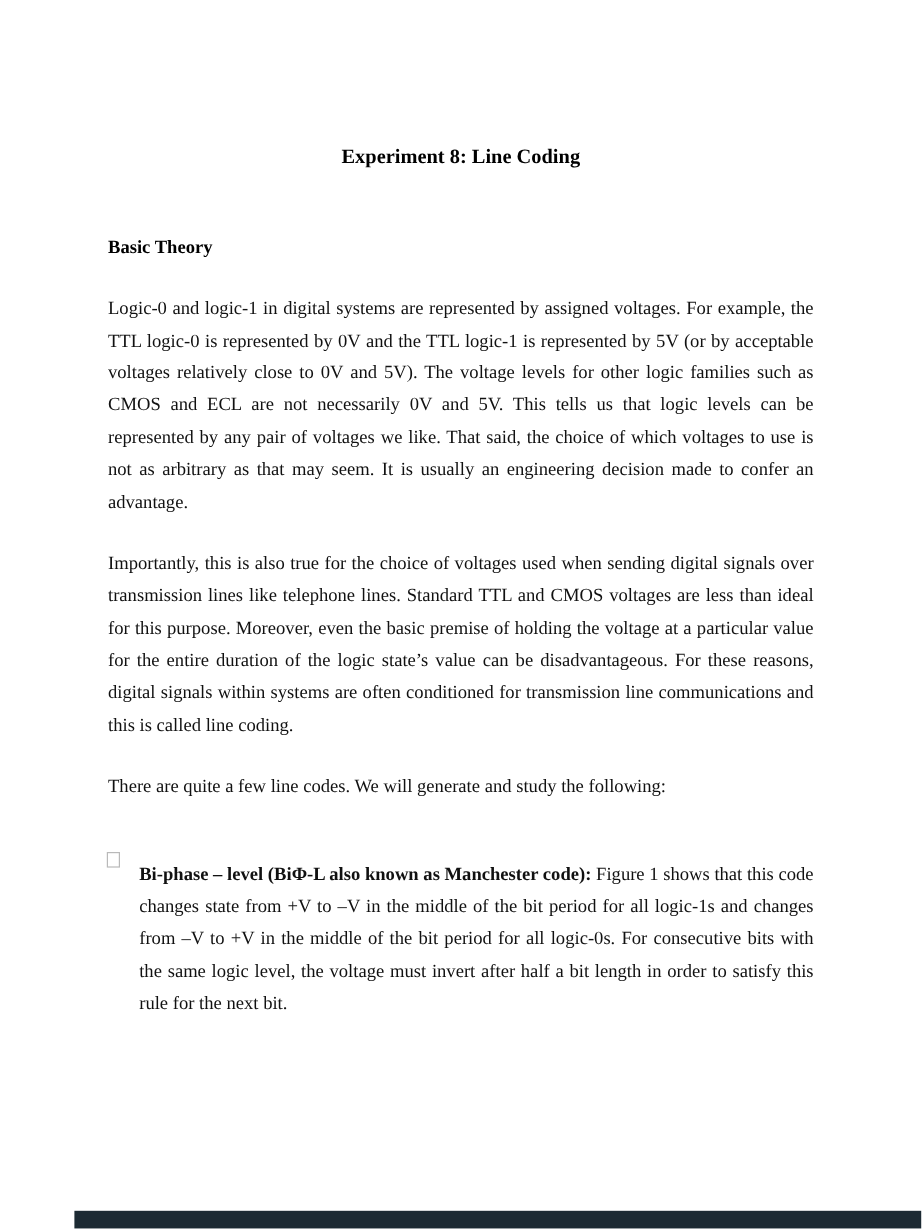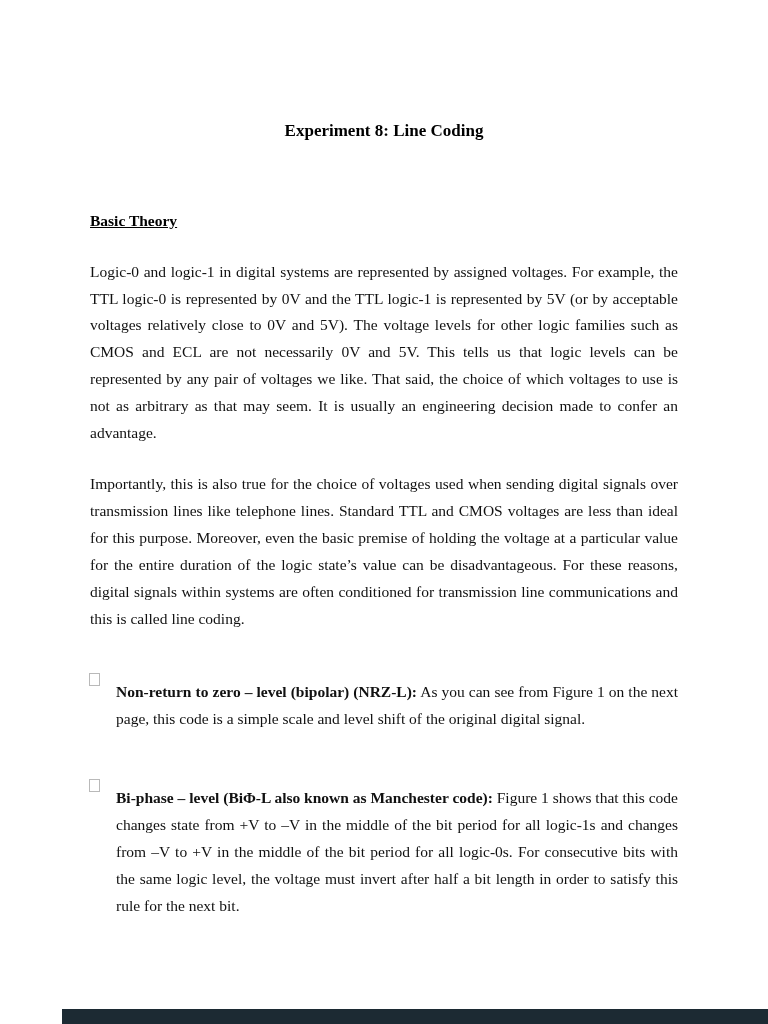--- a/index.html
+++ b/index.html
@@ -35,24 +35,23 @@
 
   p.body-para {
     text-align: justify;
     margin-top: 24px;
   }
 
   .lead-bold { font-weight: bold; }
   .italic { }
 
   .section-heading {
-    margin-top: 62px;
+    margin-top: 48px;
     font-size: 15.5px;
     font-weight: bold;
-    text-decoration: underline;
     color: #000000;
   }
 
   .bullet-list {
     margin-top: 46px;
   }
 
   .bullet-item {
     position: relative;
     padding-left: 26px;
@@ -88,26 +87,24 @@
 
     <h1 class="doc-title">Experiment 8: Line Coding</h1>
 
 
     <h2 class="section-heading">Basic Theory</h2>
 
     <p class="body-para">Logic-0 and logic-1 in digital systems are represented by assigned voltages. For example, the TTL logic-0 is represented by 0V and the TTL logic-1 is represented by 5V (or by acceptable voltages relatively close to 0V and 5V). The voltage levels for other logic families such as CMOS and ECL are not necessarily 0V and 5V. This tells us that logic levels can be represented by any pair of voltages we like. That said, the choice of which voltages to use is not as arbitrary as that may seem. It is usually an engineering decision made to confer an advantage.</p>
 
     <p class="body-para"><span>Importantly, this is also true for the choice of voltages used when sending digital signals over transmission lines like telephone lines. Standard TTL and CMOS voltages are less than ideal for this purpose. Moreover, even the basic premise of holding the voltage at a particular value for the entire duration of the logic state’s value can be disadvantageous. For these reasons, digital signals within systems are often conditioned for transmission line communications and this is called </span><span class="italic">line coding</span><span>.</span></p>
 
+    <p class="body-para">There are quite a few line codes. We will generate and study the following:</p>
 
     <div class="bullet-list">
 
-      <div class="bullet-item">
-        <span class="bullet-box"></span><span class="lead-bold">Non-return to zero – level (bipolar) (NRZ-L):</span><span> As you can see from Figure 1 on the next page, this code is a simple scale and level shift of the original digital signal.</span>
-      </div>
 
       <div class="bullet-item">
         <span class="bullet-box"></span><span class="lead-bold">Bi-phase – level (BiΦ-L also known as Manchester code):</span><span> Figure 1 shows that this code changes state from +V to –V in the middle of the bit period for all logic-1s and changes from –V to +V in the middle of the bit period for all logic-0s. For consecutive bits with the same logic level, the voltage must invert after half a bit length in order to satisfy this rule for the next bit.</span>
       </div>
 
     </div>
   </div>
 
   <div class="footer-bar"></div>
 </div>

